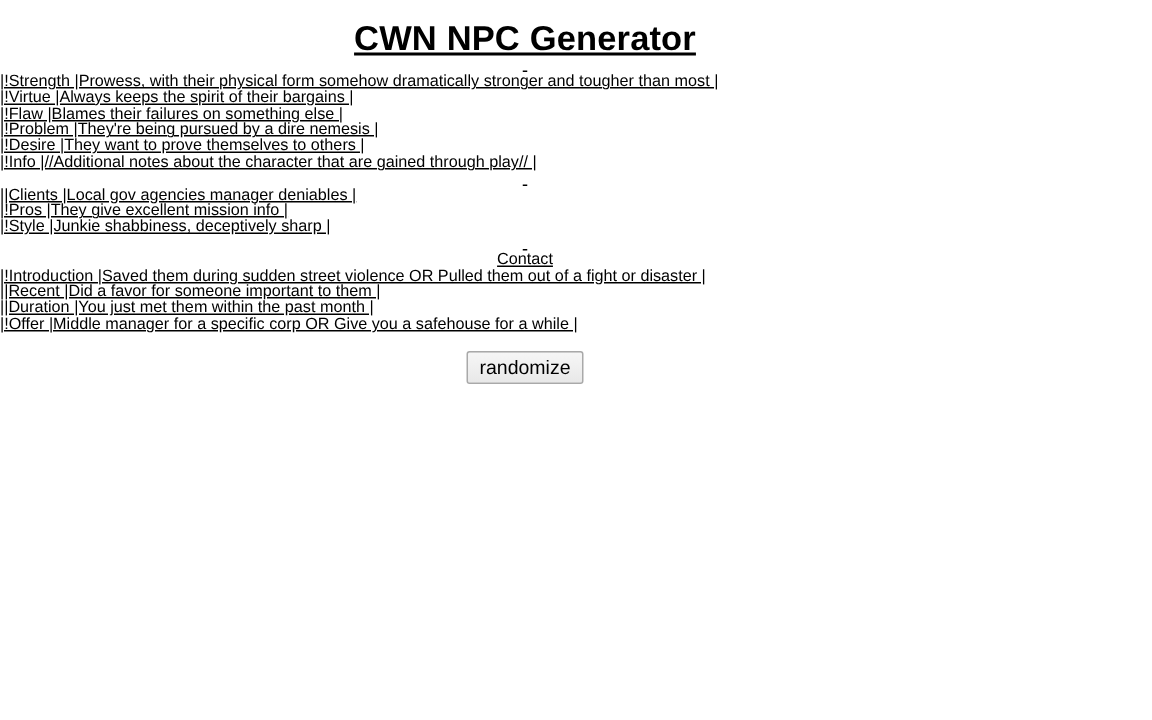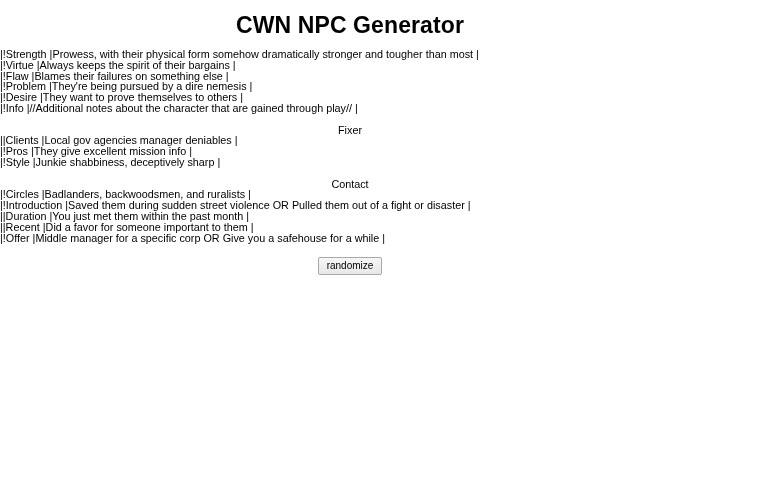--- a/index.html
+++ b/index.html
@@ -14,20 +14,21 @@
     font-family: "Liberation Sans", "DejaVu Sans", sans-serif;
     color: #000000;
     overflow: hidden;
   }
 
   .page {
     width: 700px;
     box-sizing: border-box;
     padding: 0;
     text-align: center;
+    text-decoration: underline;
   }
 
   h1.title {
     font-size: 23px;
     font-weight: bold;
     line-height: 1.1;
     margin: 13px 0 0 0;
     padding: 0;
     text-align: center;
     letter-spacing: 0.1px;
@@ -69,21 +70,21 @@
     white-space: nowrap;
   }
 
   .btn-wrap {
     margin-top: 12px;
     text-align: center;
   }
 
   button.randomize {
     font-family: "Liberation Sans", "DejaVu Sans", sans-serif;
-    font-size: 10px;
+    font-size: 13px;
     line-height: normal;
     padding: 2px 8px 3px 8px;
     background: #efefef;
     background-image: linear-gradient(#f6f6f6, #e8e8e8);
     color: #000000;
     border: 1px solid #a9a9a9;
     border-radius: 2px;
     cursor: pointer;
   }
 </style>
@@ -101,33 +102,31 @@
       <div class="line">|!Strength |Prowess, with their physical form somehow dramatically stronger and tougher than most |</div>
       <div class="line">|!Virtue |Always keeps the spirit of their bargains |</div>
       <div class="line">|!Flaw |Blames their failures on something else |</div>
       <div class="line">|!Problem |They're being pursued by a dire nemesis |</div>
       <div class="line">|!Desire |They want to prove themselves to others |</div>
       <div class="line">|!Info |//Additional notes about the character that are gained through play// |</div>
     </div>
 
     <div class="section">
       <div class="spacer">&nbsp;</div>
-      <div class="section-head">Fixer</div>
       <div class="line">||Clients |Local gov agencies manager deniables |</div>
       <div class="line">|!Pros |They give excellent mission info |</div>
       <div class="line">|!Style |Junkie shabbiness, deceptively sharp |</div>
     </div>
 
     <div class="section">
       <div class="spacer">&nbsp;</div>
       <div class="section-head">Contact</div>
-      <div class="line">|!Circles |Badlanders, backwoodsmen, and ruralists |</div>
       <div class="line">|!Introduction |Saved them during sudden street violence OR Pulled them out of a fight or disaster |</div>
+      <div class="line">||Recent |Did a favor for someone important to them |</div>
       <div class="line">||Duration |You just met them within the past month |</div>
-      <div class="line">||Recent |Did a favor for someone important to them |</div>
       <div class="line">|!Offer |Middle manager for a specific corp OR Give you a safehouse for a while |</div>
     </div>
 
   </div>
 
   <div class="btn-wrap">
     <button type="button" class="randomize">randomize</button>
   </div>
 
 </div>

